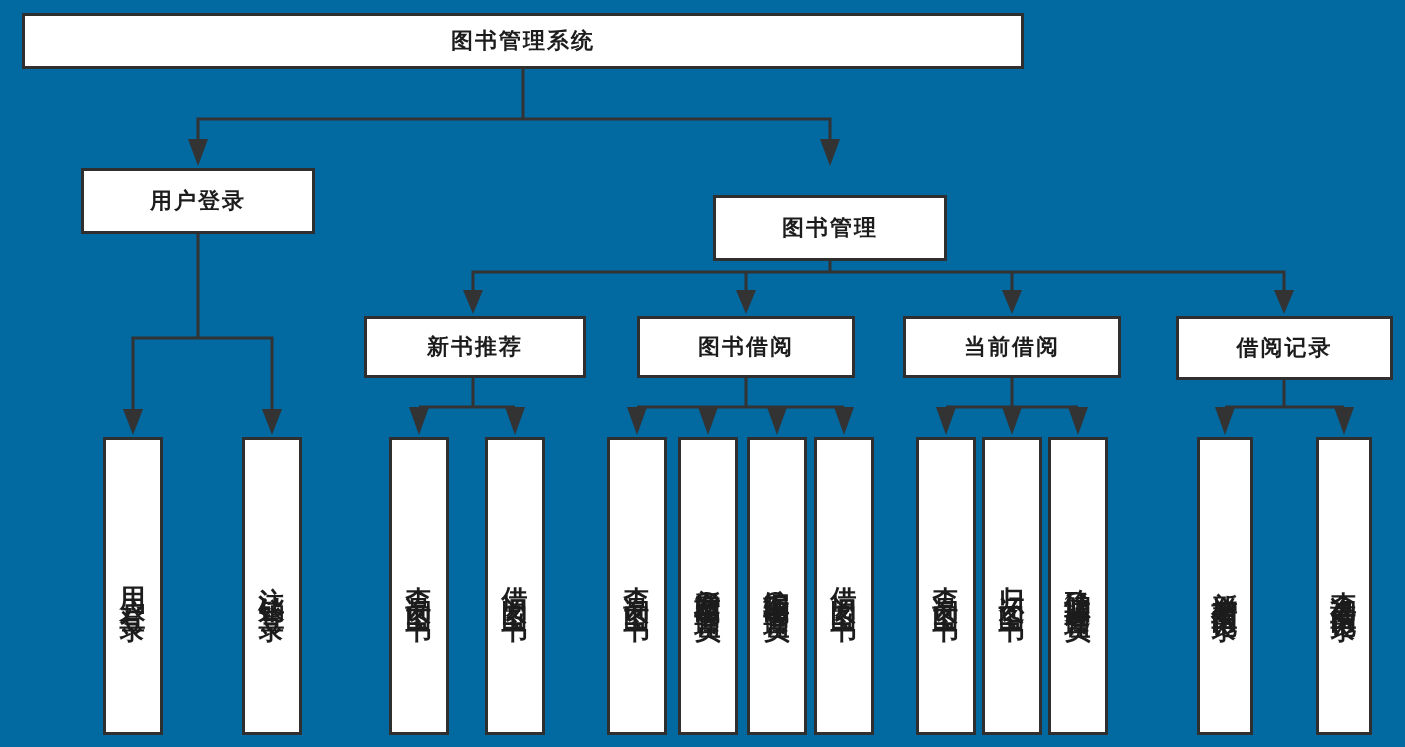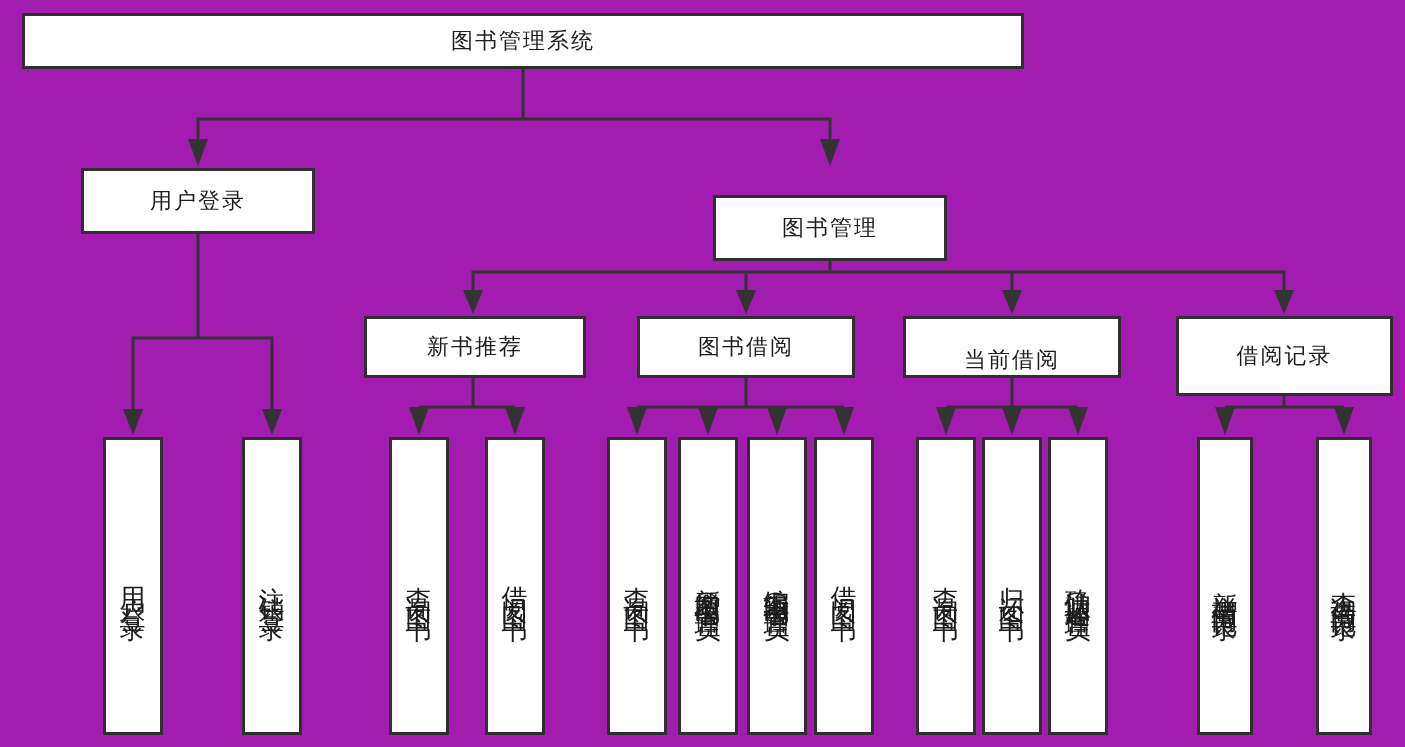--- a/index.html
+++ b/index.html
@@ -1,20 +1,20 @@
 <!DOCTYPE html>
 <html><head>
 <meta charset="utf-8">
 <style>
   * { margin:0; padding:0; box-sizing:border-box; }
   html,body { background:#ffffff; }
   body { font-family:"Liberation Sans", sans-serif; color:#1c1c1c; }
   .canvas {
     position:relative; width:1405px; height:747px;
-    background:#a21caf; overflow:hidden;
+    background:#0369a1; overflow:hidden;font-weight:bold;
   }
   .connectors { position:absolute; left:0; top:0; width:1405px; height:747px; }
   .node {
     position:absolute; background:#ffffff; border:3px solid #2f2f2f;
     display:flex; align-items:center; justify-content:center; text-align:center;
   }
   .hlabel { font-size:22px; letter-spacing:2px; white-space:nowrap; }
   .vtext {
     writing-mode:vertical-rl; text-orientation:mixed;
     font-size:26px; letter-spacing:10px; line-height:1;
@@ -88,24 +88,24 @@
   <div class="node" style="left:713px; top:168px; width:234px; height:66px;margin-top:27px;">
     <span class="hlabel">图书管理</span>
   </div>
 
   <div class="node" style="left:364px; top:316px; width:222px; height:62px;">
     <span class="hlabel">新书推荐</span>
   </div>
   <div class="node" style="left:637px; top:316px; width:218px; height:62px;">
     <span class="hlabel">图书借阅</span>
   </div>
-  <div class="node" style="left:903px; top:316px; width:218px; height:62px;align-items:flex-end;">
+  <div class="node" style="left:903px; top:316px; width:218px; height:62px;">
     <span class="hlabel">当前借阅</span>
   </div>
-  <div class="node" style="left:1176px; top:316px; width:217px; height:80px;">
+  <div class="node" style="left:1176px; top:316px; width:217px; height:64px;">
     <span class="hlabel">借阅记录</span>
   </div>
 
   <div class="node" style="left:103px; top:437px; width:60px; height:298px;">
     <span class="vtext">用户登录</span>
   </div>
   <div class="node" style="left:242px; top:437px; width:60px; height:298px;">
     <span class="vtext">注销登录</span>
   </div>
 

